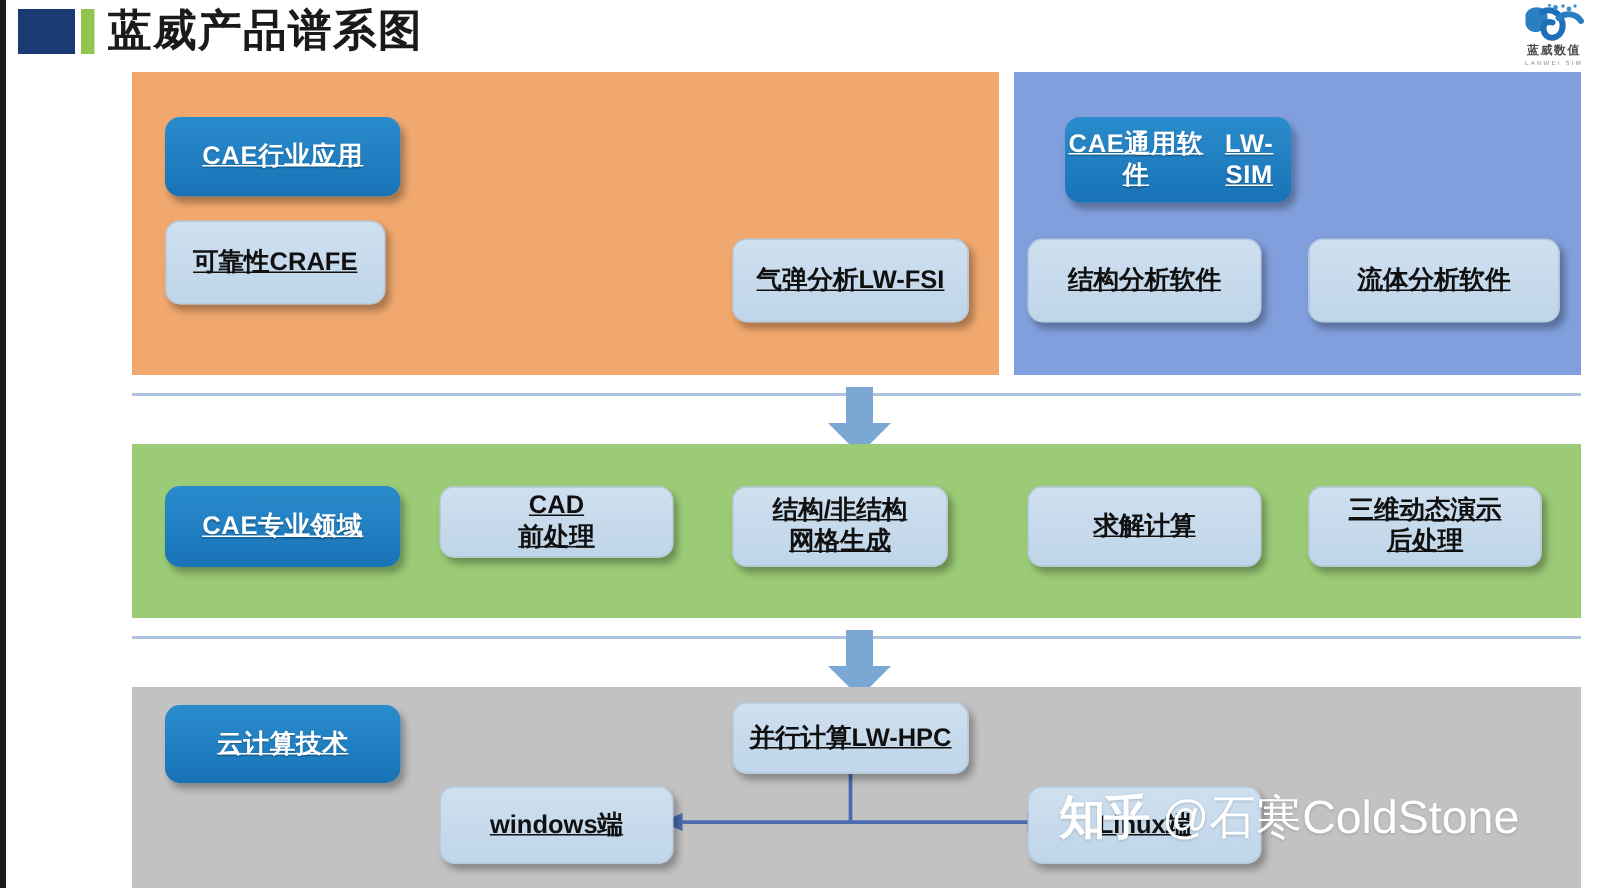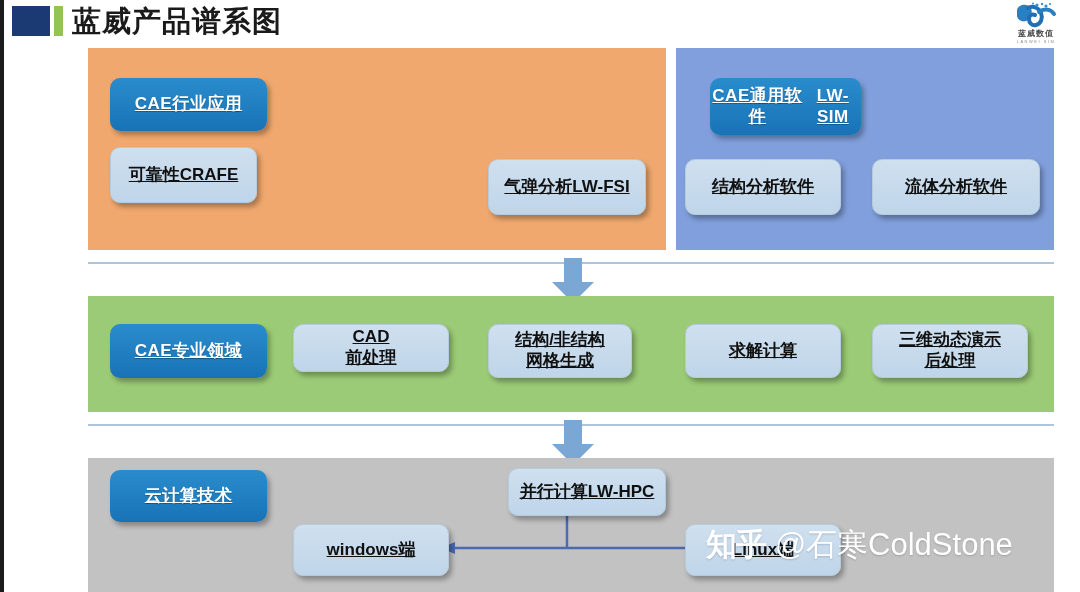--- a/index.html
+++ b/index.html
@@ -255,21 +255,21 @@
 
     <line x1="452" y1="548" x2="688" y2="548" stroke="#4a6bb0" stroke-width="2.5"></line>
     <polygon points="441,548 455,542 455,554" fill="#4a6bb0"></polygon>
     <polygon points="699,548 685,542 685,554" fill="#4a6bb0"></polygon>
   </svg>
 
   <div class="box head" style="left:110px; top:470px; width:157px; height:52px;">
     <span>云计算技术</span>
   </div>
 
-  <div class="box leaf" style="left:488px; top:468px; width:158px; height:48px;margin-left:20px;">
+  <div class="box leaf" style="left:488px; top:468px; width:158px; height:48px;">
     <span class="sm">并行计算LW-HPC</span>
   </div>
 
   <div class="box leaf" style="left:293px; top:524px; width:156px; height:52px;">
     <span>windows端</span>
   </div>
 
   <div class="box leaf" style="left:685px; top:524px; width:156px; height:52px;">
     <span>Linux端</span>
   </div>

